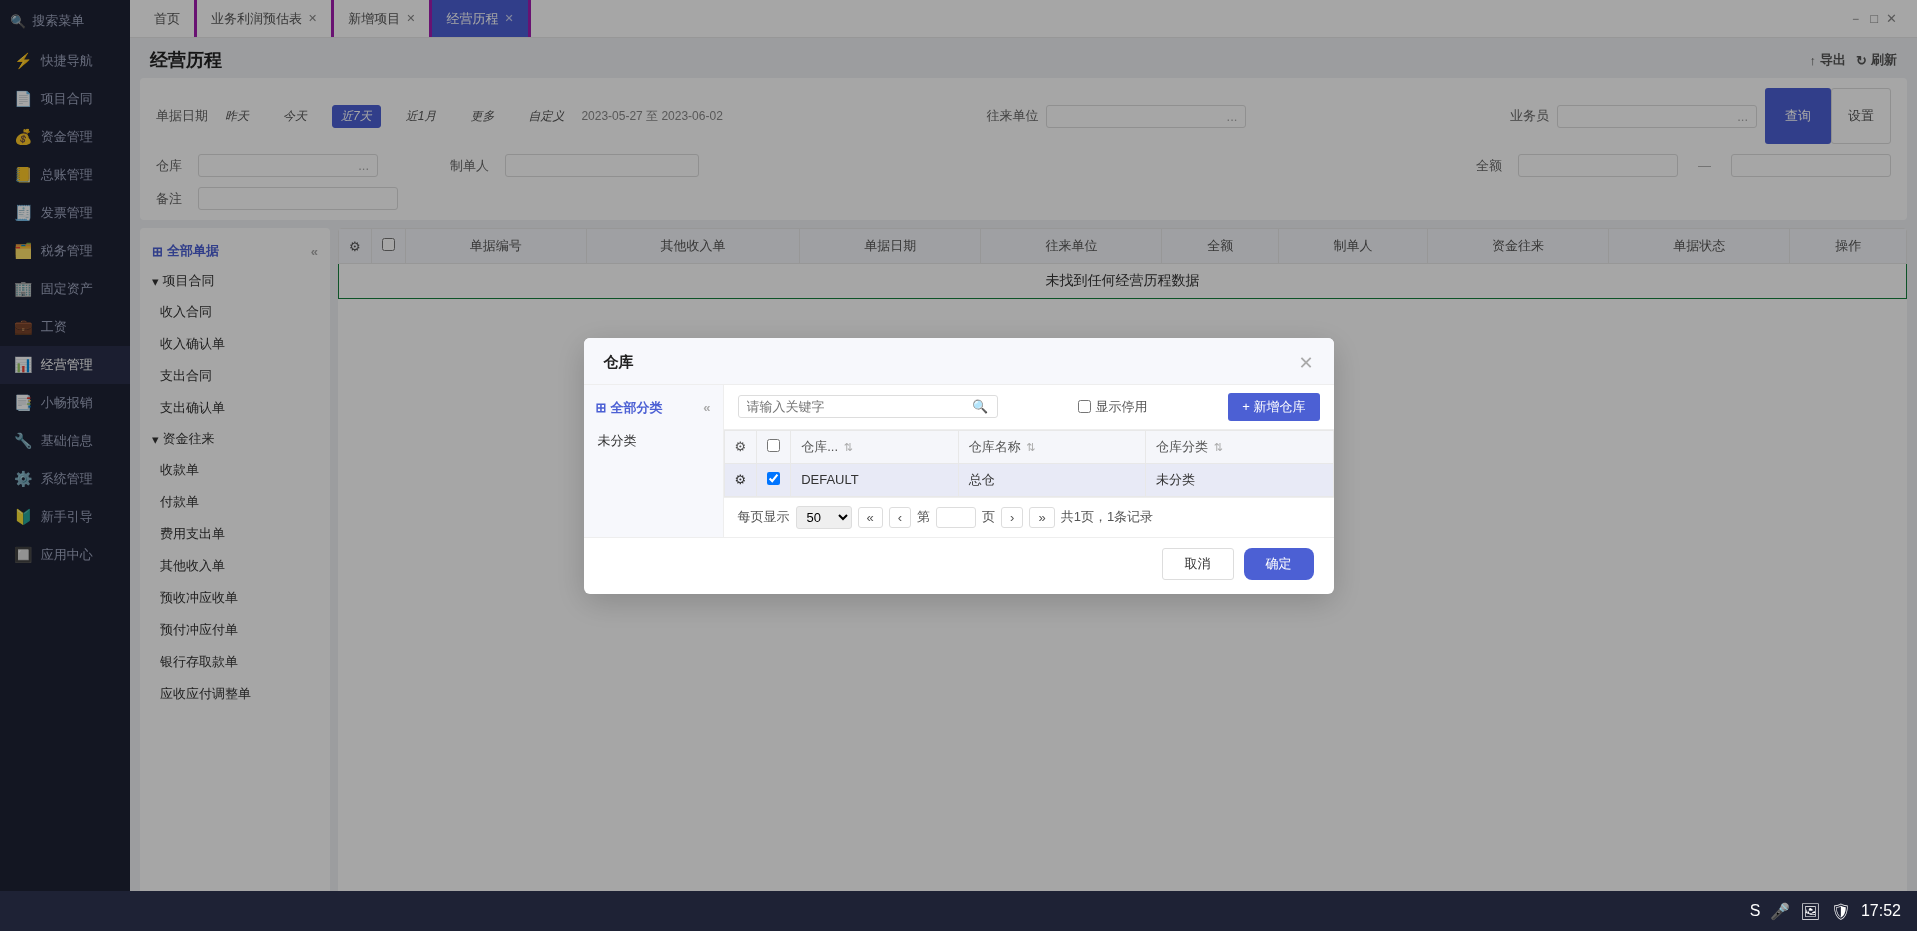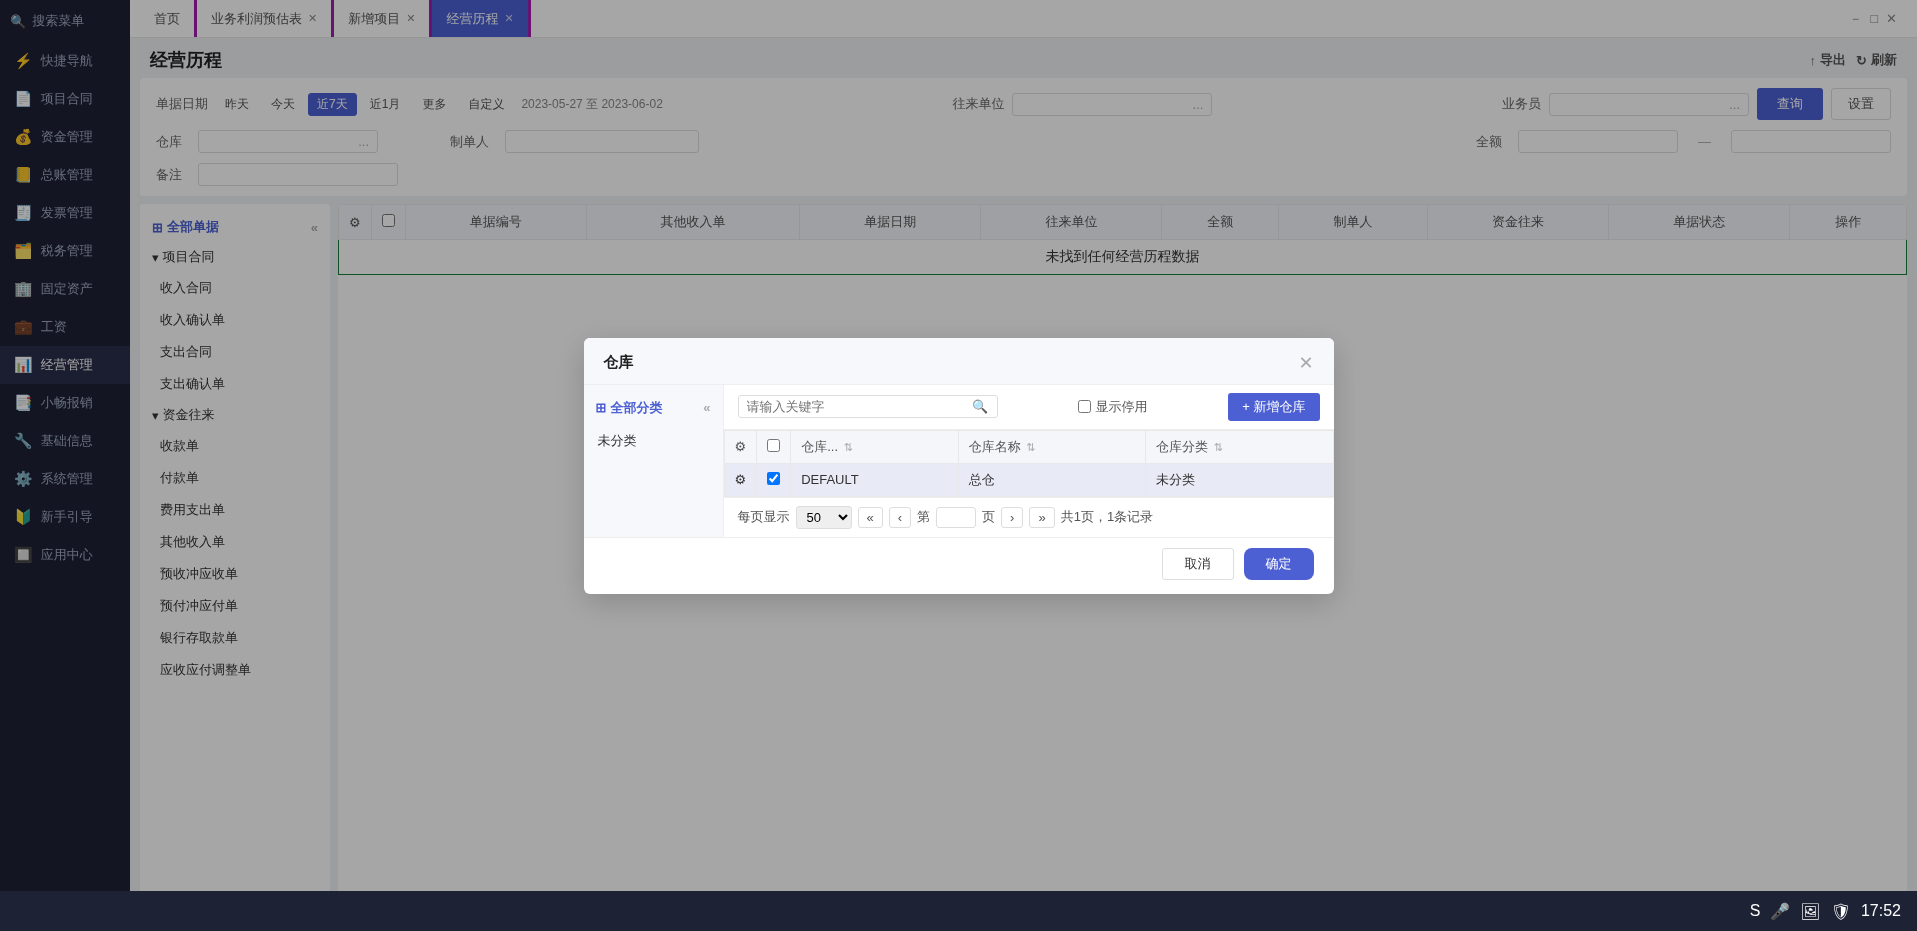--- a/index.html
+++ b/index.html
@@ -110,21 +110,21 @@
       padding: 10px 16px;
       border-radius: 4px;
       display: flex;
       flex-wrap: wrap;
       gap: 10px;
       align-items: center;
       flex-shrink: 0;
     }
     .filter-row { display: flex; align-items: center; gap: 8px; flex-wrap: wrap; width: 100%; }
     .filter-label { color: #666; font-size: 13px; white-space: nowrap; }
-    .date-quick-btns { display: flex; gap: 4px; }
+    .date-quick-btns { display: flex; gap: 16px; font-style: italic; }
     .date-btn {
       padding: 2px 8px;
       border-radius: 3px;
       cursor: pointer;
       font-size: 12px;
       color: #555;
       border: 1px solid transparent;
     }
     .date-btn.active {
       background: #4c60d4;
@@ -160,25 +160,25 @@
       border-radius: 3px;
       padding: 6px 20px;
       font-size: 13px;
       cursor: pointer;
     }
     .btn-setting {
       background: #fff;
       color: #555;
       border: 1px solid #ddd;
       border-radius: 3px;
-      padding: 6px 16px;
-      font-size: 13px;
-      cursor: pointer;
-    }
-    .filter-actions { display: flex; gap: 8px; margin-left: auto; }
+      padding: 18px 16px;
+      font-size: 13px;
+      cursor: pointer;
+    }
+    .filter-actions { display: flex; margin-left: auto; }
 
     
     .content-area {
       display: flex;
       flex: 1;
       margin: 8px 10px 0;
       gap: 8px;
       overflow: hidden;
     }
     .left-panel {

